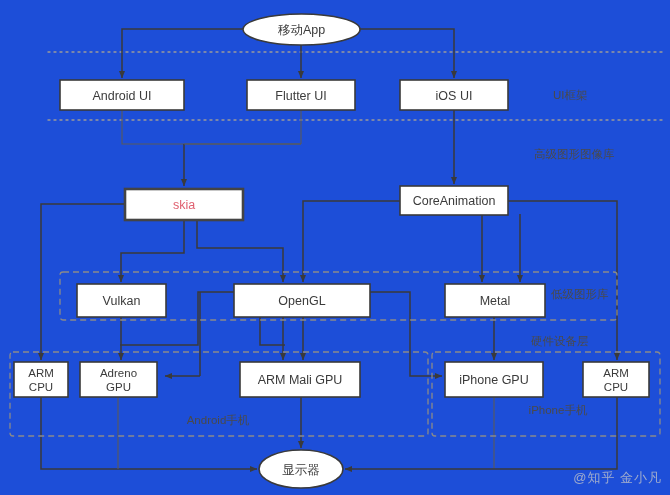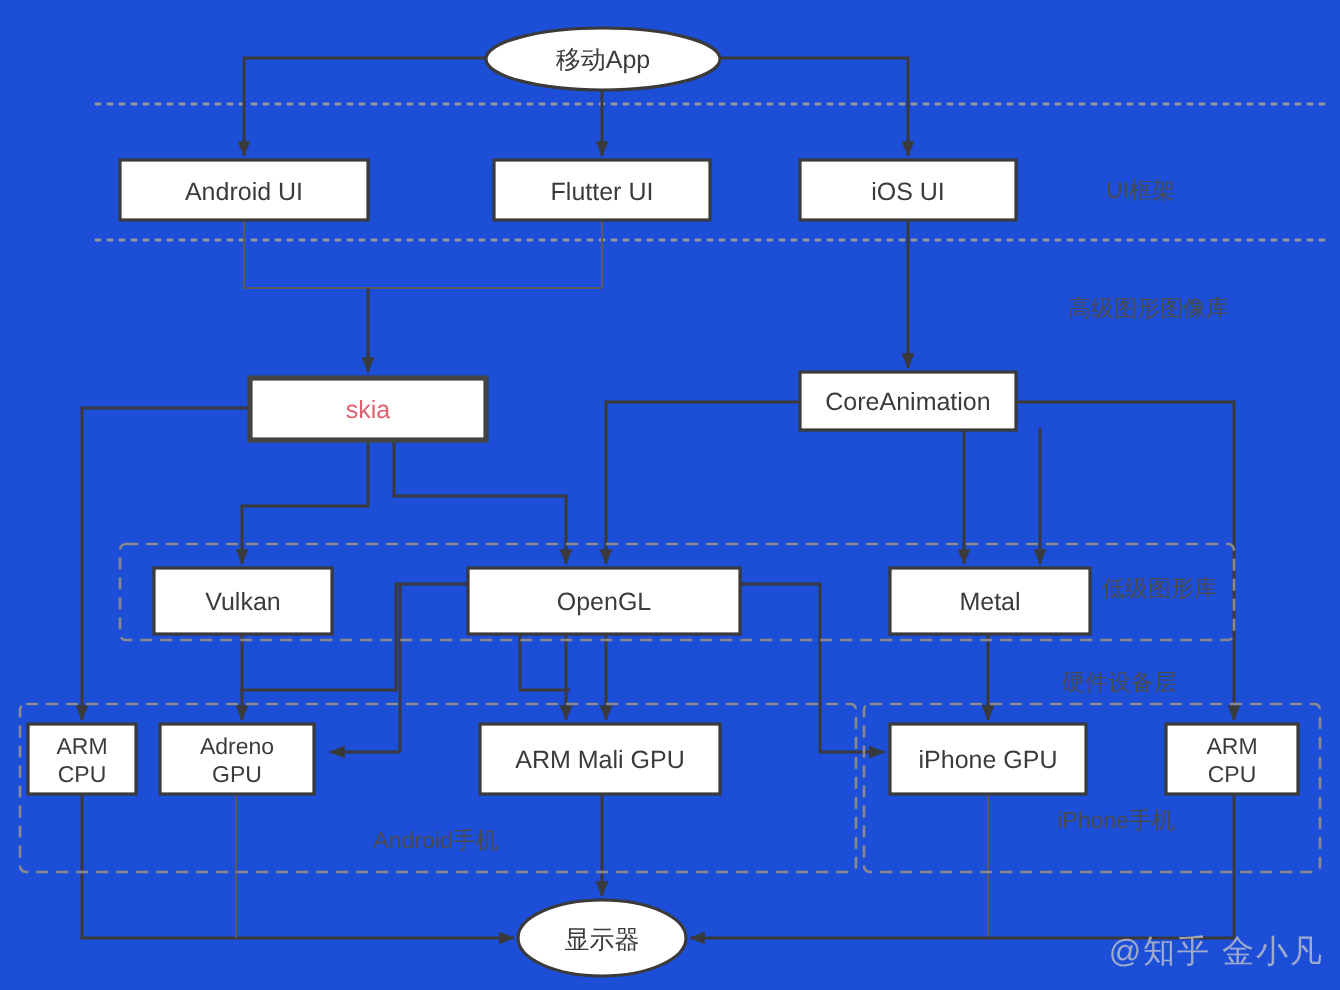--- a/index.html
+++ b/index.html
@@ -11,21 +11,21 @@
   .skiaText{font-size:12.5px;fill:#e06070;font-family:"Liberation Sans","DejaVu Sans",sans-serif;}
   .layerLabel{font-size:11.5px;fill:#4a4a4a;font-family:"Liberation Sans","DejaVu Sans",sans-serif;}
   .groupLabel{font-size:11.5px;fill:#4a4a4a;font-family:"Liberation Sans","DejaVu Sans",sans-serif;}
   .box{fill:#ffffff;stroke:#3a3a3a;stroke-width:1.6;}
   .boxThick{fill:#ffffff;stroke:#444444;stroke-width:2.6;}
   .ell{fill:#ffffff;stroke:#3a3a3a;stroke-width:1.6;}
   .edge{stroke:#3a3a3a;stroke-width:1.5;fill:none;}
   .edgeThin{stroke:#5a5a5a;stroke-width:1.1;fill:none;}
   .dottedDiv{stroke:#9a9a9a;stroke-width:1.4;fill:none;stroke-dasharray:2 4;stroke-linecap:round;}
   .dashGroup{fill:none;stroke:#8a8a8a;stroke-width:1.3;stroke-dasharray:6 4;}
-  .watermark{position:absolute;right:8px;bottom:8px;font-size:16px;color:#c9c9c9;
+  .watermark{position:absolute;right:8px;bottom:8px;font-size:13px;color:#c9c9c9;
     font-family:"Liberation Sans","DejaVu Sans",sans-serif;letter-spacing:1px;
     opacity:.75;user-select:none;white-space:nowrap;}
 </style>
 </head>
 <body>
 
 <div id="stage">
   <svg width="670" height="495" viewBox="0 0 670 495" xmlns="http://www.w3.org/2000/svg">
     <defs>
       <marker id="ah" markerWidth="9" markerHeight="9" refX="7.4" refY="3.2" orient="auto" markerUnits="userSpaceOnUse">

